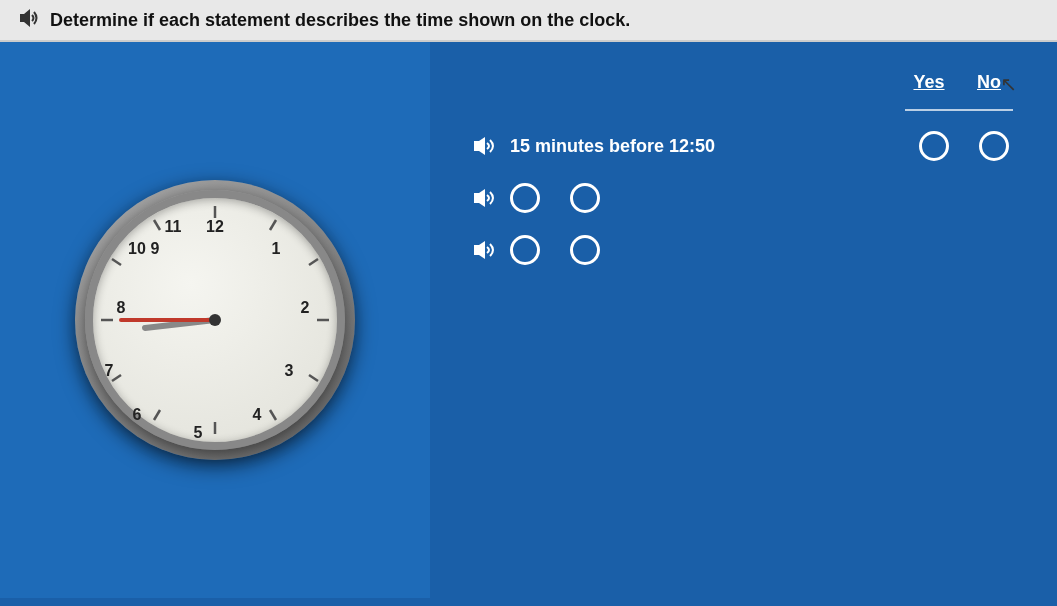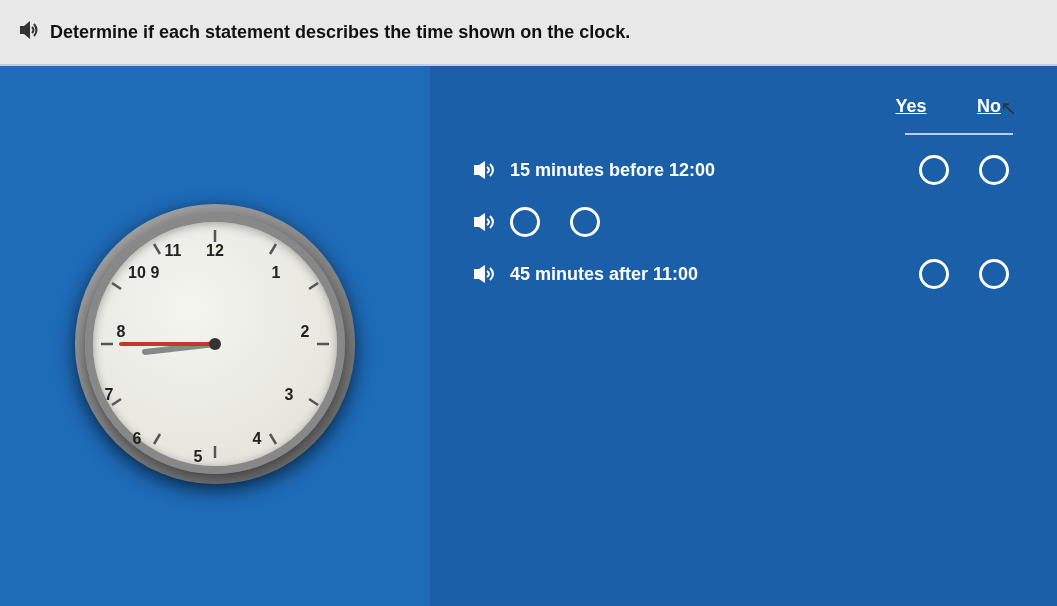--- a/index.html
+++ b/index.html
@@ -9,21 +9,21 @@
       height: 606px;
       overflow: hidden;
       font-family: Arial, sans-serif;
       background: #1a5fa8;
     }
 
     
     .header {
       width: 100%;
       background: #e8e8e8;
-      padding: 20px 16px;
+      padding: 8px 16px;
       display: flex;
       align-items: center;
       gap: 10px;
       border-bottom: 2px solid #ccc;
     }
 
     .header-text {
       font-size: 18px;
       font-weight: bold;
       color: #111;
@@ -82,21 +82,21 @@
       position: absolute;
       top: 30px;
       right: 40px;
       color: #333;
       font-size: 20px;
     }
 
     .yes-no-header {
       display: flex;
       justify-content: flex-end;
-      gap: 38px;
+      gap: 20px;
       margin-bottom: 16px;
       padding-right: 8px;
     }
 
     .yes-no-label {
       font-size: 18px;
       font-weight: bold;
       color: #fff;
       width: 40px;
       text-align: center;
@@ -232,21 +232,21 @@
     </div>
 
     <div class="question-row">
       <div class="sound-icon">
         <svg viewBox="0 0 26 20" fill="none">
           <polygon points="3,5 3,15 8,15 14,19 14,1 8,5" fill="white"></polygon>
           <path d="M16,7 Q20,10 16,13" stroke="white" stroke-width="2" fill="none"></path>
           <path d="M19,4 Q25,10 19,16" stroke="white" stroke-width="2" fill="none"></path>
         </svg>
       </div>
-      <span class="question-text">15 minutes before 12:00</span>
+      <span class="question-text">15 minutes before 12:50</span>
       <div class="radio-group">
         <div class="radio-btn"></div>
         <div class="radio-btn"></div>
       </div>
     </div>
 
     <div class="question-row">
       <div class="sound-icon">
         <svg viewBox="0 0 26 20" fill="none">
           <polygon points="3,5 3,15 8,15 14,19 14,1 8,5" fill="white"></polygon>
@@ -262,21 +262,20 @@
 
 
     <div class="question-row">
       <div class="sound-icon">
         <svg viewBox="0 0 26 20" fill="none">
           <polygon points="3,5 3,15 8,15 14,19 14,1 8,5" fill="white"></polygon>
           <path d="M16,7 Q20,10 16,13" stroke="white" stroke-width="2" fill="none"></path>
           <path d="M19,4 Q25,10 19,16" stroke="white" stroke-width="2" fill="none"></path>
         </svg>
       </div>
-      <span class="question-text">45 minutes after 11:00</span>
       <div class="radio-group">
         <div class="radio-btn"></div>
         <div class="radio-btn"></div>
       </div>
     </div>
 
   </div>
 </div>
 
 </body></html>

